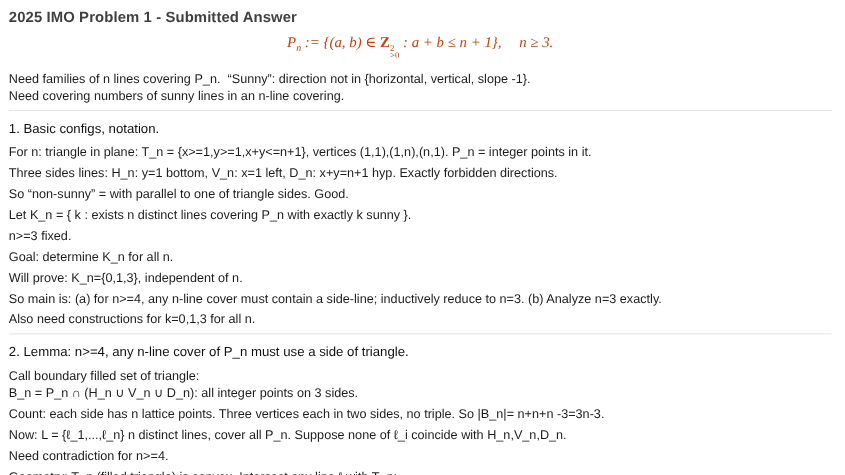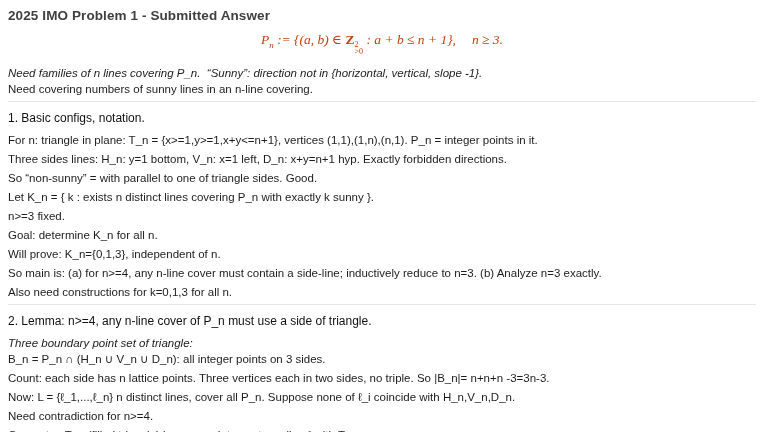--- a/index.html
+++ b/index.html
@@ -44,21 +44,21 @@
   }
   .cond { margin-left: 16px; }
 
   .line {
     font-size: 11.5px;
     line-height: 16px;
     margin: 0 0 3px 0;
     white-space: pre-wrap;
     color: #1d1d1f;
   }
-  .mb0 { margin-bottom: 0; font-style: italic; }
+  .mb0 { margin-bottom: 0; }
 
   .divider {
     border: none;
     border-top: 1px solid #e6e6e8;
     margin: 4px 0 9px 0;
   }
 
   .sec-heading {
     font-size: 12px;
     font-weight: 400;
@@ -89,20 +89,20 @@
   <p class="line">Let K_n = { k : exists n distinct lines covering P_n with exactly k sunny }.</p>
   <p class="line">n&gt;=3 fixed.</p>
   <p class="line">Goal: determine K_n for all n.</p>
   <p class="line">Will prove: K_n={0,1,3}, independent of n.</p>
   <p class="line">So main is: (a) for n&gt;=4, any n-line cover must contain a side-line; inductively reduce to n=3. (b) Analyze n=3 exactly.</p>
   <p class="line">Also need constructions for k=0,1,3 for all n.</p>
 
   <hr class="divider">
 
   <h2 class="sec-heading">2. Lemma: n&gt;=4, any n-line cover of P_n must use a side of triangle.</h2>
-  <p class="line mb0">Three boundary point set of triangle:</p>
+  <p class="line mb0">Call boundary filled set of triangle:</p>
   <p class="line">B_n = P_n ∩ (H_n ∪ V_n ∪ D_n): all integer points on 3 sides.</p>
   <p class="line">Count: each side has n lattice points. Three vertices each in two sides, no triple. So |B_n|= n+n+n -3=3n-3.</p>
   <p class="line">Now: L = {ℓ_1,...,ℓ_n} n distinct lines, cover all P_n. Suppose none of ℓ_i coincide with H_n,V_n,D_n.</p>
   <p class="line">Need contradiction for n&gt;=4.</p>
   <p class="line">Geometry: T_n (filled triangle) is convex. Intersect any line ℓ with T_n:</p>
 
 </div>
 
 </body></html>

